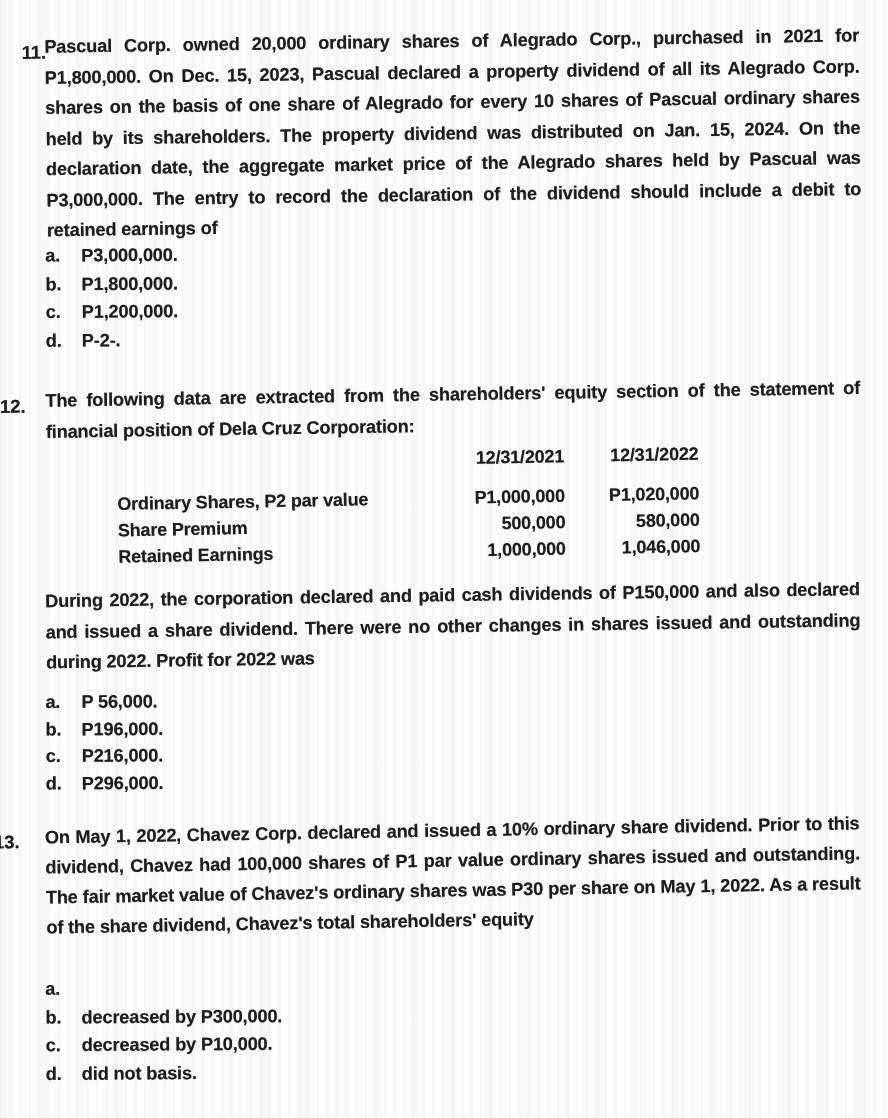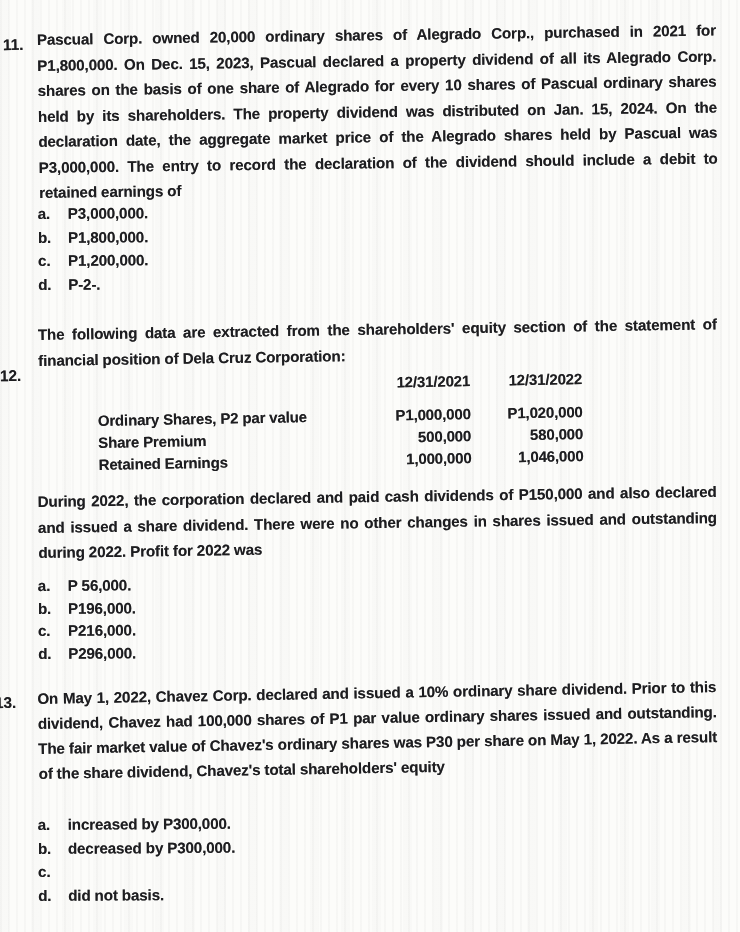--- a/index.html
+++ b/index.html
@@ -33,26 +33,26 @@
   .options{
     position:absolute;
     left:38px;
     list-style:none;margin:0;padding:0;
     font-size:15.2px;
     transform-origin:0 50%;
   }
   .options li{ display:flex; align-items:baseline; }
   .opt-letter{ width:30px; flex:0 0 30px; }
   
-  #q11-num{ left:3px; top:36px; transform:rotate(-1deg); }
+  #q11-num{ left:18px; top:36px; transform:rotate(-1deg); }
   #q11-para{ top:27px; transform:rotate(-0.8deg); }
   #q11-options{ top:205px; transform:rotate(-0.35deg); }
   #q11-options li{ height:23.5px; }
   
-  #q12-num{ left:0px; top:331px; transform:rotate(-0.8deg);margin-top:36px; }
+  #q12-num{ left:0px; top:331px; transform:rotate(-0.8deg); }
   #q12-heading{ top:322px; transform:rotate(-0.9deg); }
   .fin-table{
     position:absolute; left:97px; top:377px; width:484px;
     font-size:15px;
     transform:rotate(-1.05deg); transform-origin:0 0;
   }
   .t-row{ display:flex; line-height:22px; }
   .t-head{ margin-bottom:11px; }
   .t-label{ width:274px; flex:0 0 274px; text-align:left; }
   .t-cell{ width:99px; flex:0 0 99px; text-align:right; }
@@ -136,28 +136,28 @@
       <span class="opt-letter">d.</span>
       <span class="opt-text">P296,000.</span>
     </li>
   </ul>
 
   <span id="q13-num" class="qnum ink">13.</span>
   <p id="q13-para" class="para ink">On May 1, 2022, Chavez Corp. declared and issued a 10% ordinary share dividend. Prior to this dividend, Chavez had 100,000 shares of P1 par value ordinary shares issued and outstanding. The fair market value of Chavez's ordinary shares was P30 per share on May 1, 2022. As a result of the share dividend, Chavez's total shareholders' equity</p>
   <ul id="q13-options" class="options ink">
     <li>
       <span class="opt-letter">a.</span>
-      <span class="opt-text">increased by P300,000.</span>
     </li>
     <li>
       <span class="opt-letter">b.</span>
       <span class="opt-text">decreased by P300,000.</span>
     </li>
     <li>
       <span class="opt-letter">c.</span>
+      <span class="opt-text">decreased by P10,000.</span>
     </li>
     <li>
       <span class="opt-letter">d.</span>
       <span class="opt-text">did not basis.</span>
     </li>
   </ul>
 
 </div>
 
 </body></html>

